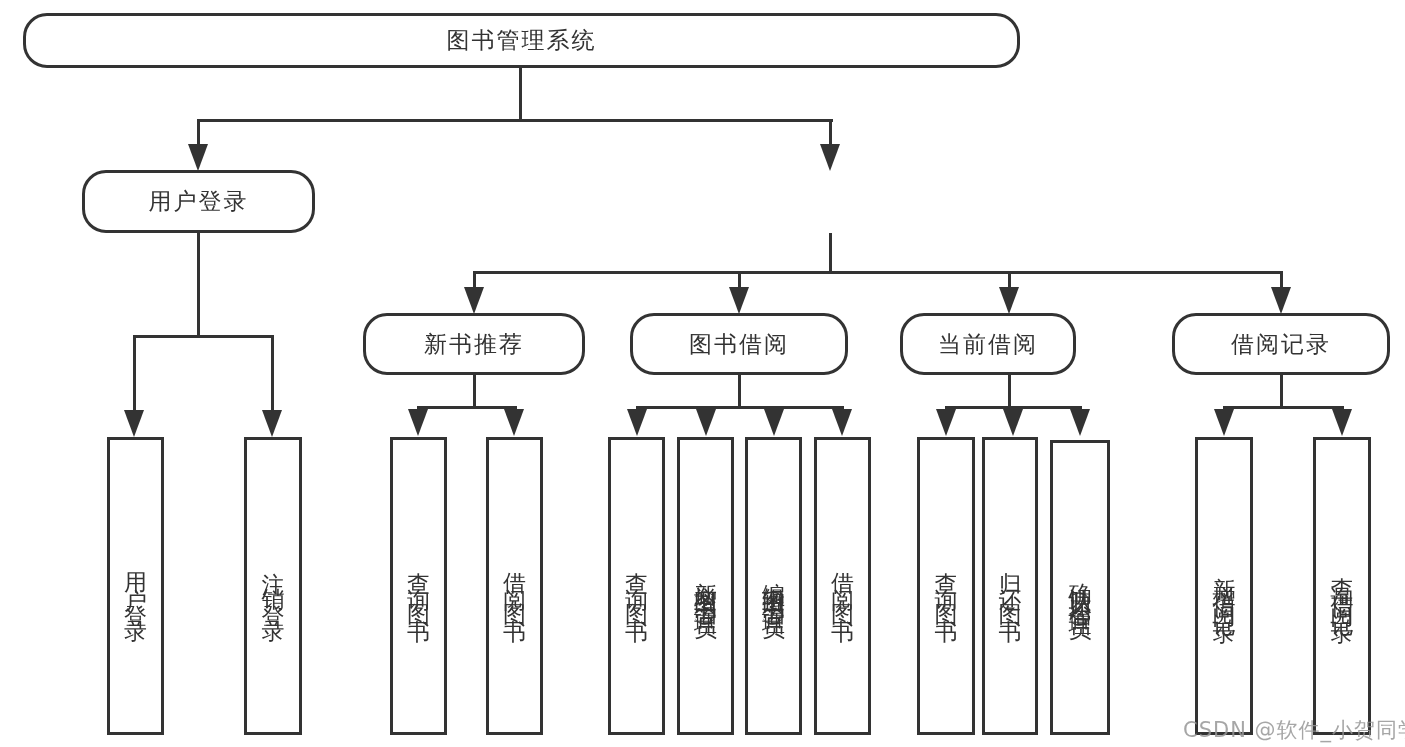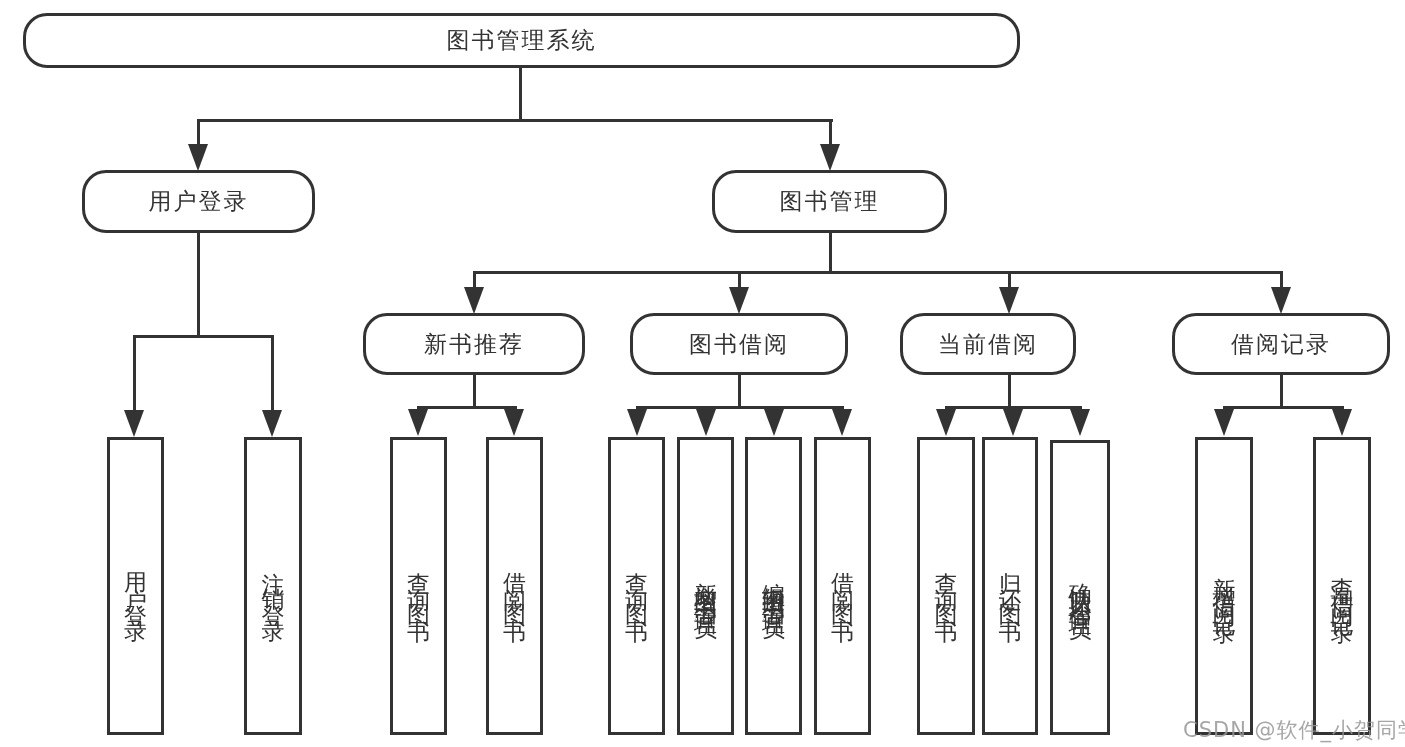--- a/index.html
+++ b/index.html
@@ -42,23 +42,20 @@
 
   <div class="lv" style="left:519px;top:68px;height:52px"></div>
   <div class="lh" style="left:197px;top:119px;width:636px"></div>
   <div class="lv" style="left:197px;top:119px;height:27px"></div>
   <div class="arr" style="left:188px;top:144px"></div>
   <div class="lv" style="left:829px;top:119px;height:27px"></div>
   <div class="arr" style="left:820px;top:144px"></div>
 
   <div class="box hbox" style="left:82px;top:170px;width:233px;height:63px">
     <span>用户登录</span>
-  </div>
-  <div class="box hbox" style="left:712px;top:170px;width:235px;height:63px">
-    <span>图书管理</span>
   </div>
 
   <div class="lv" style="left:197px;top:233px;height:102px"></div>
   <div class="lh" style="left:133px;top:335px;width:141px"></div>
   <div class="lv" style="left:133px;top:335px;height:76px"></div>
   <div class="arr" style="left:124px;top:410px"></div>
   <div class="lv" style="left:271px;top:335px;height:76px"></div>
   <div class="arr" style="left:262px;top:410px"></div>
 
   <div class="lv" style="left:829px;top:233px;height:39px"></div>

